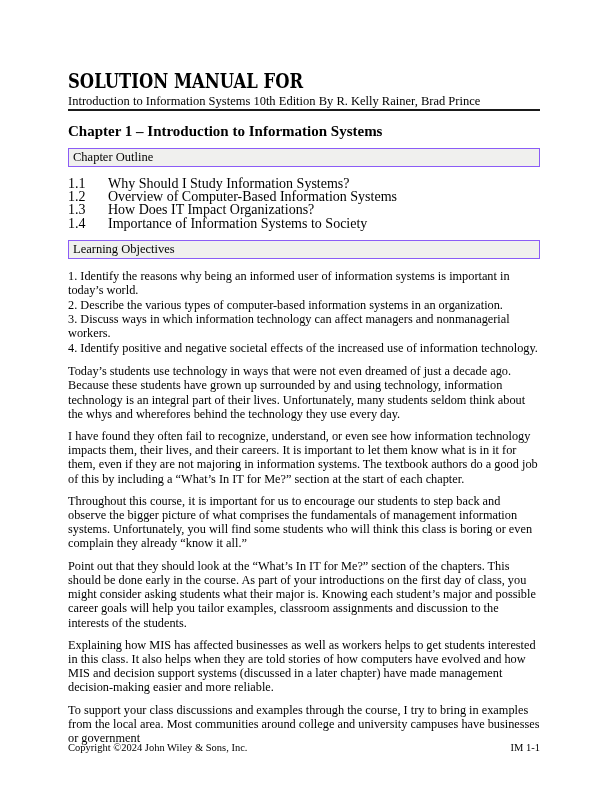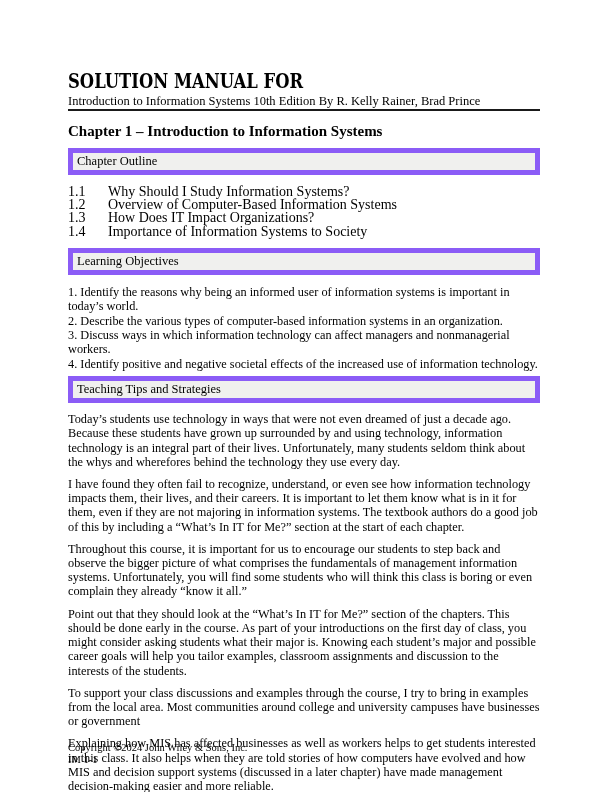--- a/index.html
+++ b/index.html
@@ -48,21 +48,21 @@
   .hl-yellow { padding: 1px 3px 1px 1px; }
   .hl-green  { padding: 1px 3px; margin-left: 1px; }
   .chapter-heading {
     margin-top: 13px;
     font-size: 15px;
     font-weight: 700;
     line-height: 15px;
   }
   .section-box {
     margin-top: 10px;
-    border: 5px solid #8b5cf6;
+    border: 1px solid #8b5cf6;
     background: #f0f0ee;
     font-size: 12.5px;
     line-height: 14px;
     padding: 1px 4px 2px 4px;
   }
   .section-box.first { margin-top: 9px; }
   .outline-list { margin-top: 10px; }
   .outline-item { display: flex; font-size: 14px; line-height: 13.2px; }
   .outline-item .num { width: 40px; flex: 0 0 40px; }
   .objective-list { margin-top: 10px; }
@@ -77,21 +77,20 @@
   }
   .page-footer {
     position: absolute;
     left: 68px;
     right: 72px;
     top: 742px;
     display: flex;
     justify-content: space-between;
     font-size: 10.5px;
     line-height: 12px;
-    flex-direction: column;
   }
 </style>
 </head>
 <body>
 
 <div class="page">
 
   <div class="doc-title">
     <span class="squeeze">SOLUTION MANUAL FOR</span>
   </div>
@@ -126,29 +125,28 @@
 
   <div class="section-box">Learning Objectives</div>
 
   <div class="objective-list">
     <div class="objective-line">1. Identify the reasons why being an informed user of information systems is important in today’s world.</div>
     <div class="objective-line">2. Describe the various types of computer-based information systems in an organization.</div>
     <div class="objective-line">3. Discuss ways in which information technology can affect managers and nonmanagerial workers.</div>
     <div class="objective-line">4. Identify positive and negative societal effects of the increased use of information technology.</div>
   </div>
 
-  <div class="section-box teaching-box">Teaching Tips and Strategies</div>
 
   <div class="para-block">
     <p>Today’s students use technology in ways that were not even dreamed of just a decade ago. Because these students have grown up surrounded by and using technology, information technology is an integral part of their lives. Unfortunately, many students seldom think about the whys and wherefores behind the technology they use every day.</p>
     <p>I have found they often fail to recognize, understand, or even see how information technology impacts them, their lives, and their careers.  It is important to let them know what is in it for them, even if they are not majoring in information systems. The textbook authors do a good job of this by including a “What’s In IT for Me?” section at the start of each chapter.</p>
     <p>Throughout this course, it is important for us to encourage our students to step back and observe the bigger picture of what comprises the fundamentals of management information systems. Unfortunately, you will find some students who will think this class is boring or even complain they already “know it all.”</p>
     <p>Point out that they should look at the “What’s In IT for Me?” section of the chapters. This should be done early in the course. As part of your introductions on the first day of class, you might consider asking students what their major is. Knowing each student’s major and possible career goals will help you tailor examples, classroom assignments and discussion to the interests of the students.</p>
+    <p>Explaining how MIS has affected businesses as well as workers helps to get students interested in this class. It also helps when they are told stories of how computers have evolved and how MIS and decision support systems (discussed in a later chapter) have made management decision-making easier and more reliable.</p>
     <p>To support your class discussions and examples through the course, I try to bring in examples from the local area. Most communities around college and university campuses have businesses or government</p>
-    <p>Explaining how MIS has affected businesses as well as workers helps to get students interested in this class. It also helps when they are told stories of how computers have evolved and how MIS and decision support systems (discussed in a later chapter) have made management decision-making easier and more reliable.</p>
   </div>
 
   <div class="page-footer">
     <span>Copyright ©2024 John Wiley &amp; Sons, Inc.</span>
     <span>IM 1-1</span>
   </div>
 
 </div>
 
 </body></html>

